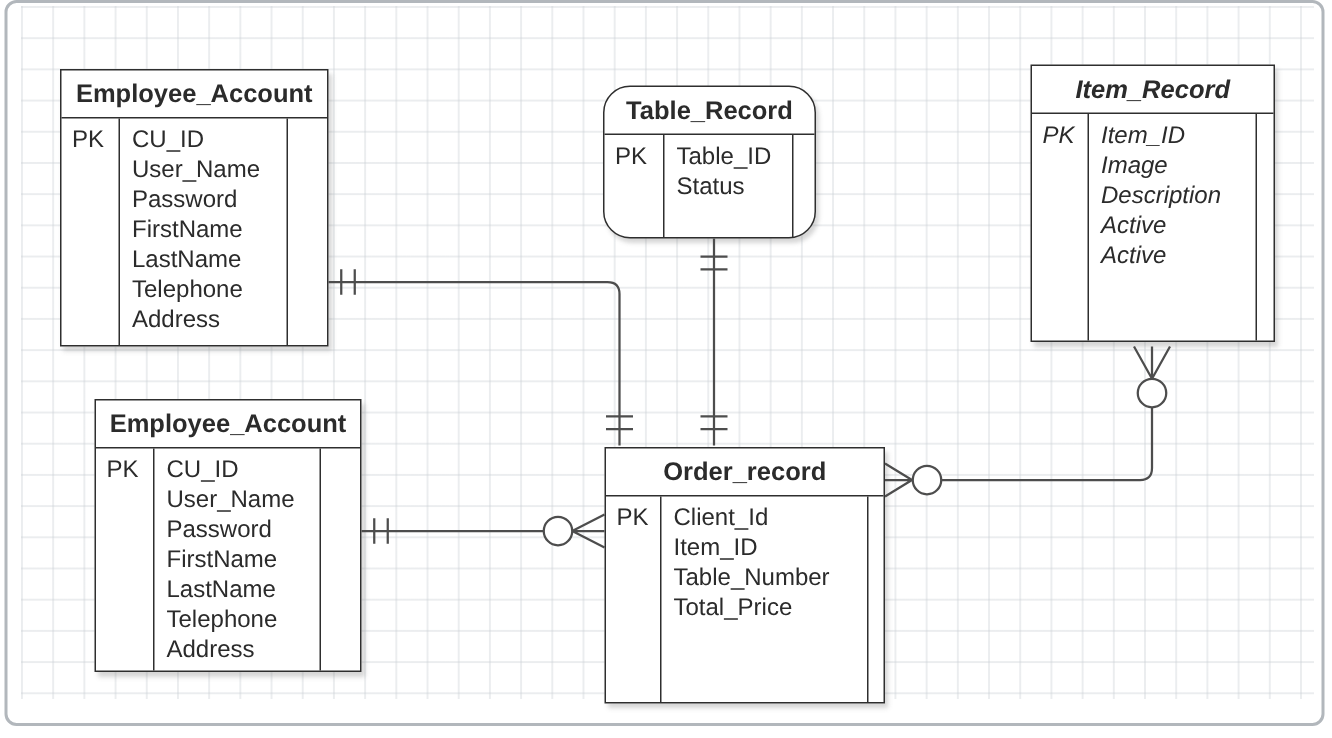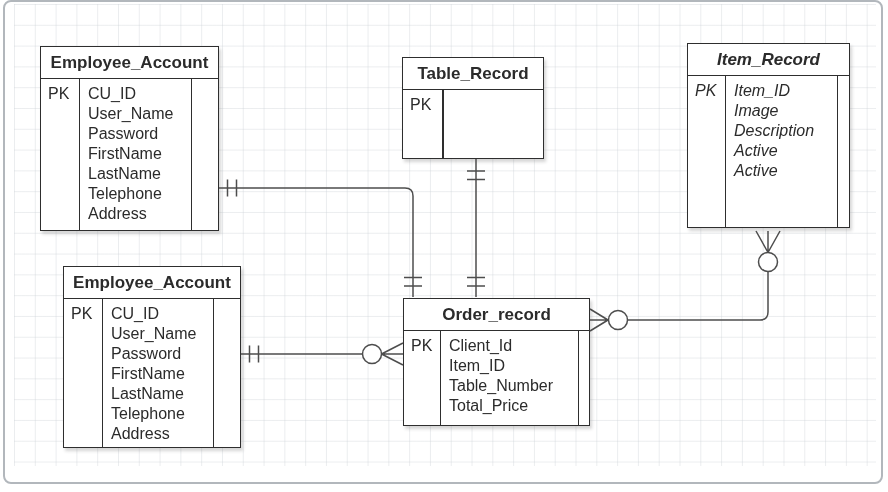--- a/index.html
+++ b/index.html
@@ -61,25 +61,29 @@
       <div class="fld">Password</div>
       <div class="fld">FirstName</div>
       <div class="fld">LastName</div>
       <div class="fld">Telephone</div>
       <div class="fld">Address</div>
     </div>
     <div class="end-col" style="width:27px;"></div>
   </div>
 </div>
 
-<div class="entity" style="left:402px;top:57px;width:142px;height:102px;">
+<div class="entity" style="left:402px;top:57px;width:142px;height:102px;border-radius:18px;">
   <div class="entity-title">Table_Record</div>
   <div class="entity-body">
     <div class="pk-col" style="width:40px;">
       <span>PK</span>
+    </div>
+    <div class="fields-col">
+      <div class="fld">Table_ID</div>
+      <div class="fld">Status</div>
     </div>
     <div class="end-col" style="width:15px;"></div>
   </div>
 </div>
 
 <div class="entity" style="left:687px;top:43px;width:163px;height:185px;font-style:italic;">
   <div class="entity-title">Item_Record</div>
   <div class="entity-body">
     <div class="pk-col" style="width:38px;">
       <span>PK</span>
@@ -107,21 +111,21 @@
       <div class="fld">Password</div>
       <div class="fld">FirstName</div>
       <div class="fld">LastName</div>
       <div class="fld">Telephone</div>
       <div class="fld">Address</div>
     </div>
     <div class="end-col" style="width:27px;"></div>
   </div>
 </div>
 
-<div class="entity" style="left:403px;top:298px;width:187px;height:128px;">
+<div class="entity" style="left:403px;top:298px;width:187px;height:171px;">
   <div class="entity-title">Order_record</div>
   <div class="entity-body">
     <div class="pk-col" style="width:37px;">
       <span>PK</span>
     </div>
     <div class="fields-col">
       <div class="fld">Client_Id</div>
       <div class="fld">Item_ID</div>
       <div class="fld">Table_Number</div>
       <div class="fld">Total_Price</div>

